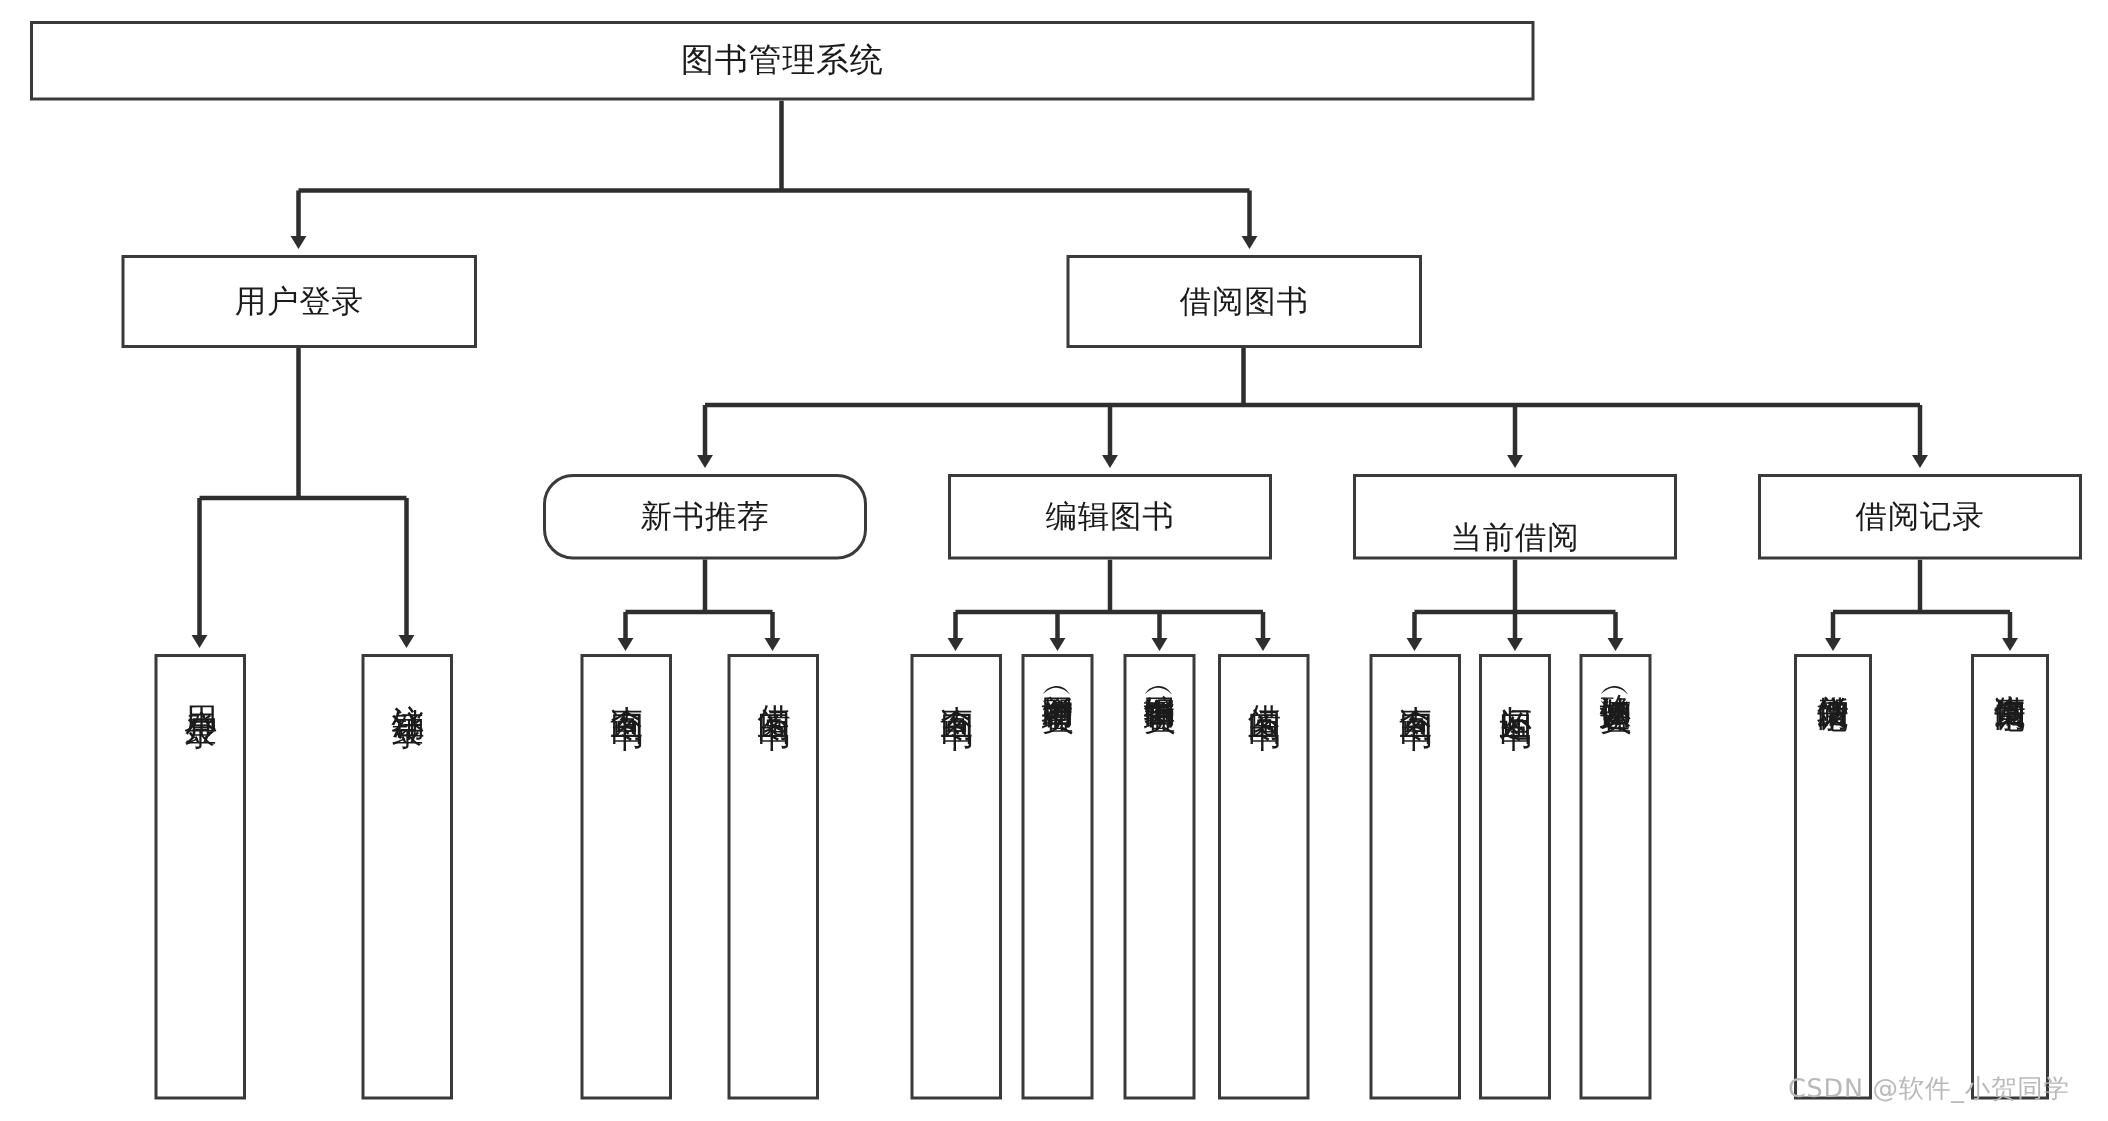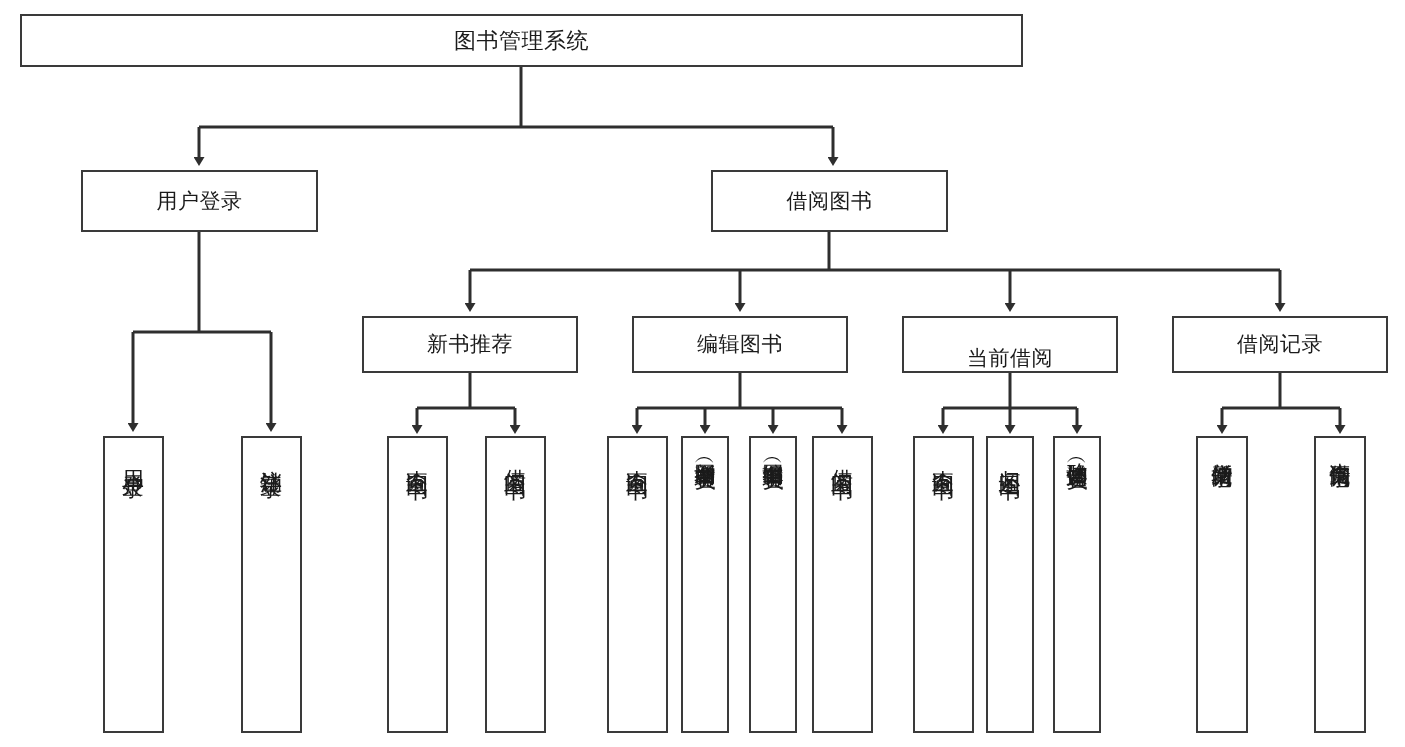--- a/index.html
+++ b/index.html
@@ -144,21 +144,21 @@
   </div>
 
   <div class="node horiz" style="left:81px; top:170px; width:237px; height:62px;">
     <span class="label">用户登录</span>
   </div>
 
   <div class="node horiz" style="left:711px; top:170px; width:237px; height:62px;">
     <span class="label">借阅图书</span>
   </div>
 
-  <div class="node horiz" style="left:362px; top:316px; width:216px; height:57px;">
+  <div class="node horiz" style="left:362px; top:316px; width:216px; height:57px;border-radius:20px;">
     <span class="label">新书推荐</span>
   </div>
 
   <div class="node horiz" style="left:632px; top:316px; width:216px; height:57px;">
     <span class="label">编辑图书</span>
   </div>
 
   <div class="node horiz" style="left:902px; top:316px; width:216px; height:57px;align-items:flex-end;">
     <span class="label">当前借阅</span>
   </div>
@@ -212,14 +212,15 @@
   </div>
 
   <div class="node leaf tall-text" style="left:1196px; top:436px; width:52px; height:297px;">
     <span class="label">新增借阅记录</span>
   </div>
 
   <div class="node leaf tall-text" style="left:1314px; top:436px; width:52px; height:297px;">
     <span class="label">查询借阅记录</span>
   </div>
 
+  <div class="watermark" style="left:1192px; top:714px;">CSDN @软件_小贺同学</div>
 
 </div>
 
 </body></html>

